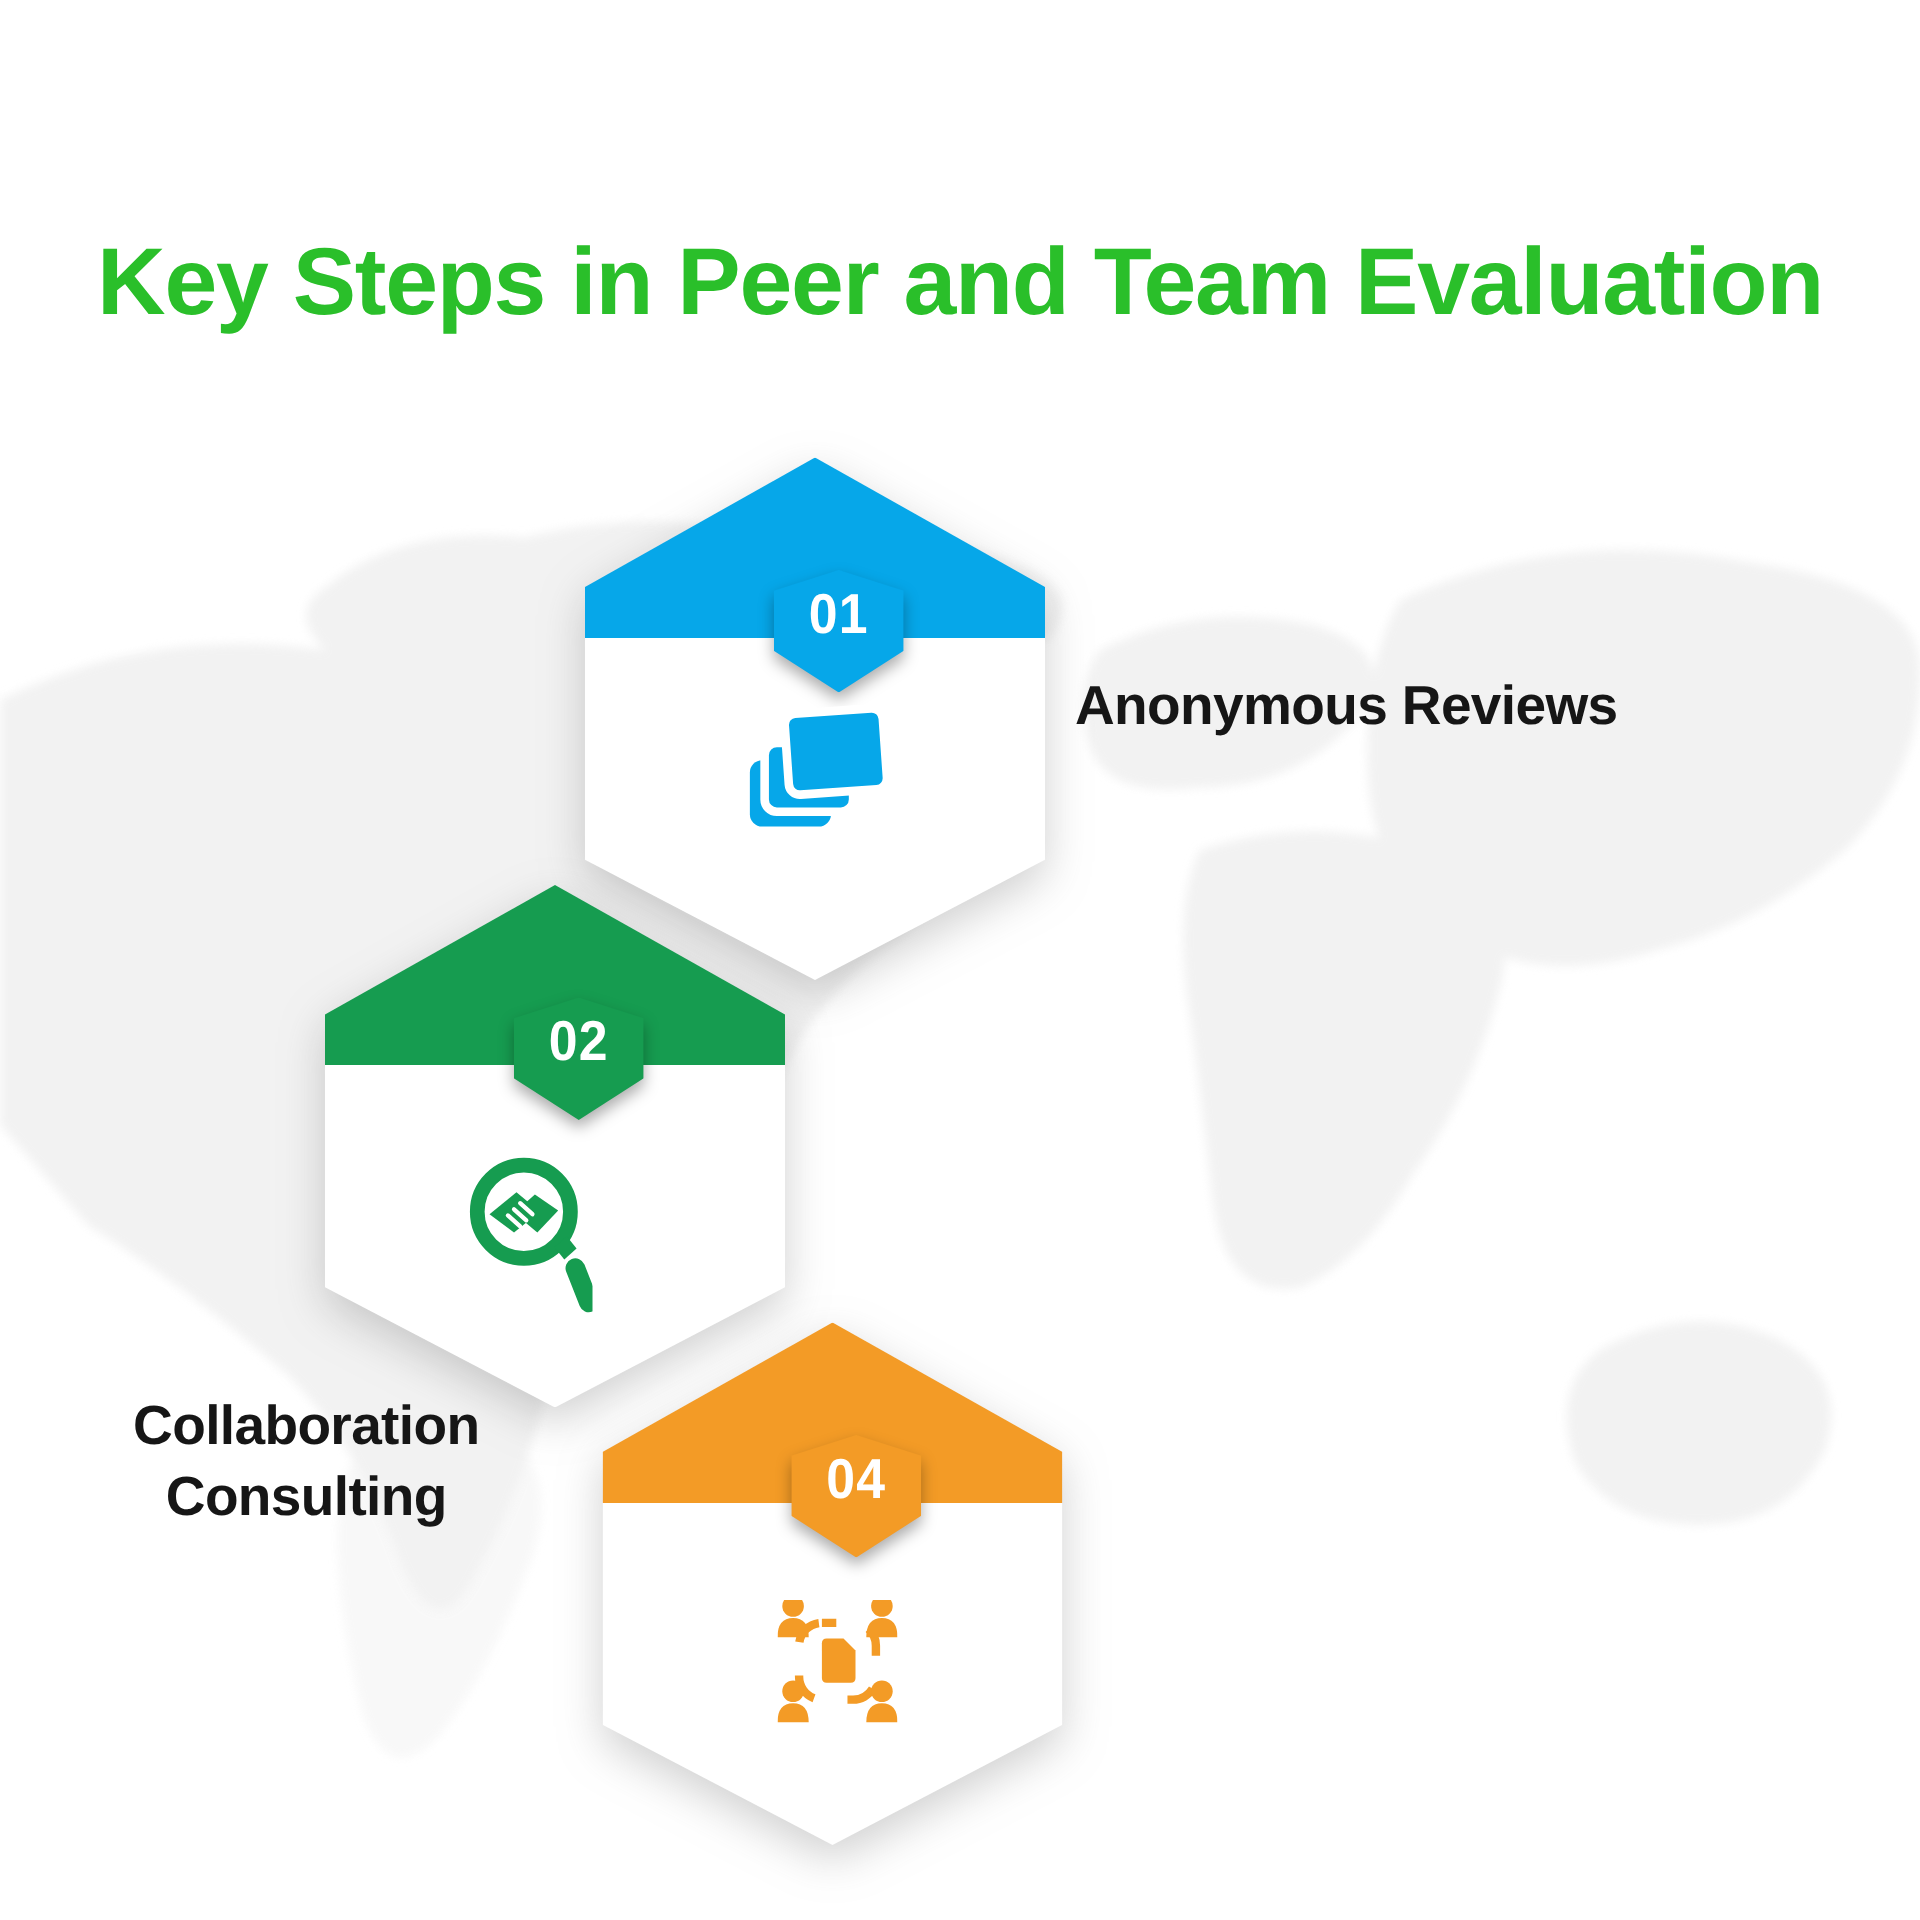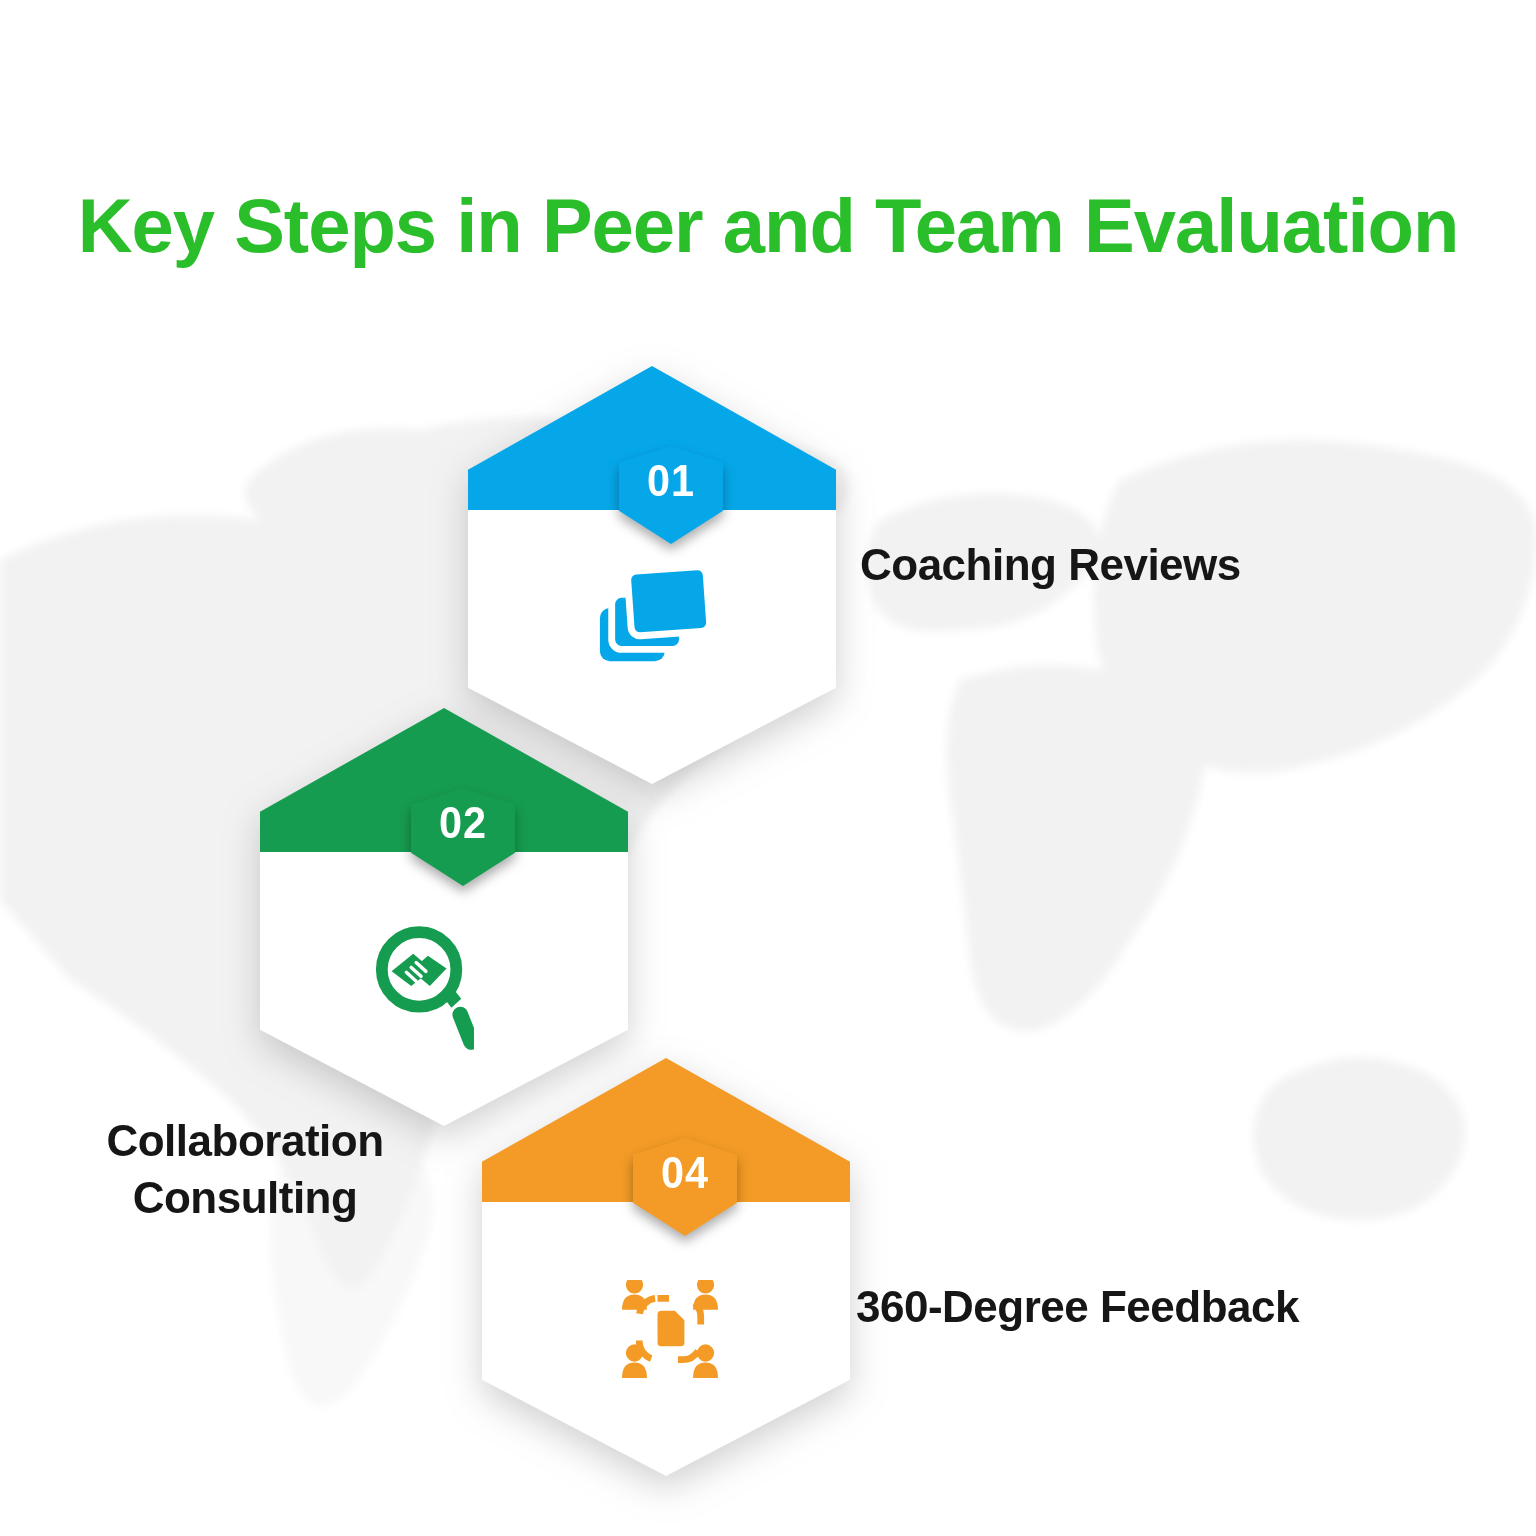--- a/index.html
+++ b/index.html
@@ -17,21 +17,21 @@
   .hex{
     position:absolute;width:368px;height:418px;z-index:2;
     filter:drop-shadow(0 12px 18px rgba(100,100,100,.30));
   }
   .hex-shape{
     position:absolute;inset:0;
     clip-path:polygon(50% 0,100% 24.8%,100% 77%,50% 100%,0 77%,0 24.8%);
     background:linear-gradient(to bottom,var(--c) 0 144px,#ffffff 144px 100%);
   }
   .badge-wrap{
-    position:absolute;left:132px;top:80px;width:104px;height:98px;
+    position:absolute;left:132px;top:90px;width:104px;height:98px;
     filter:drop-shadow(0 6px 6px rgba(0,0,0,.33));
     padding-left:19px;
   }
   .badge{
     width:100%;height:100%;background:var(--c);
     clip-path:polygon(50% 0,100% 17%,100% 66%,50% 100%,0 66%,0 17%);
     display:flex;justify-content:center;align-items:flex-start;
     color:#fff;font-size:45px;font-weight:800;letter-spacing:1px;
     padding-top:0;box-sizing:border-box;
   }
@@ -106,21 +106,21 @@
         <g fill="var(--c)">
           <rect x="6" y="46" width="66" height="54" rx="10"></rect>
           <rect x="18" y="32" width="72" height="56" rx="10" stroke="#fff" stroke-width="7"></rect>
           <g transform="rotate(-4 76 40)">
               <rect x="36" y="6" width="80" height="66" rx="9" stroke="#fff" stroke-width="7"></rect>
             </g>
         </g>
       </svg>
     </div>
   </div>
-  <div class="step-label label-1" style="color: rgb(22, 22, 22);">Coaching Reviews</div>
+  <div class="step-label label-1" style="color: rgb(22, 22, 22);">Anonymous Reviews</div>
 
   <div class="hex hex2" style="--c: #169c50;">
     <div class="hex-shape"></div>
     <div class="badge-wrap">
       <div class="badge">
           <span>02</span>
         </div>
     </div>
     <div class="hex-icon">
       <svg width="102" height="136" viewBox="0 0 104 138">
@@ -159,16 +159,15 @@
           <circle cx="87" cy="5" r="9"></circle>
             <path d="M74,31 Q74,15 87,15 Q100,15 100,31 Z"></path>
           <circle cx="13" cy="76" r="9"></circle>
             <path d="M0,102 Q0,86 13,86 Q26,86 26,102 Z"></path>
           <circle cx="87" cy="76" r="9"></circle>
             <path d="M74,102 Q74,86 87,86 Q100,86 100,102 Z"></path>
         </g>
       </svg>
     </div>
   </div>
-  <div class="step-label label-4" style="color: rgb(22, 22, 22);">360-Degree Feedback</div>
 
 
 </div>
 
 </body></html>

